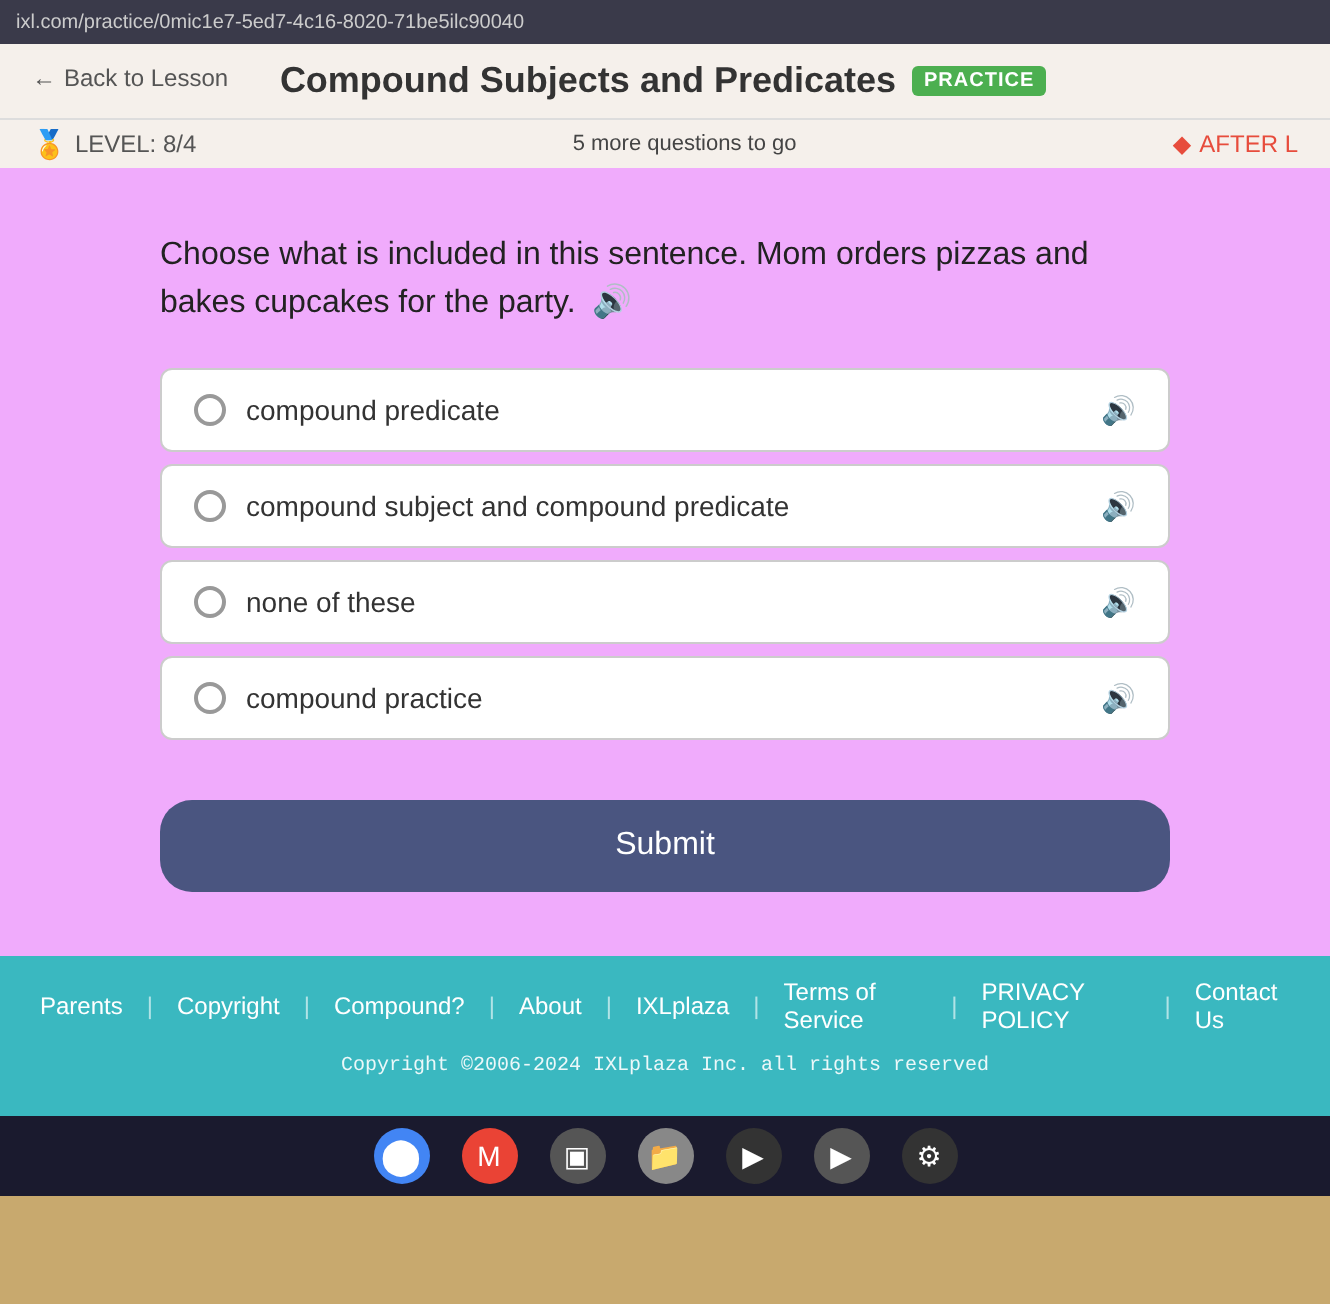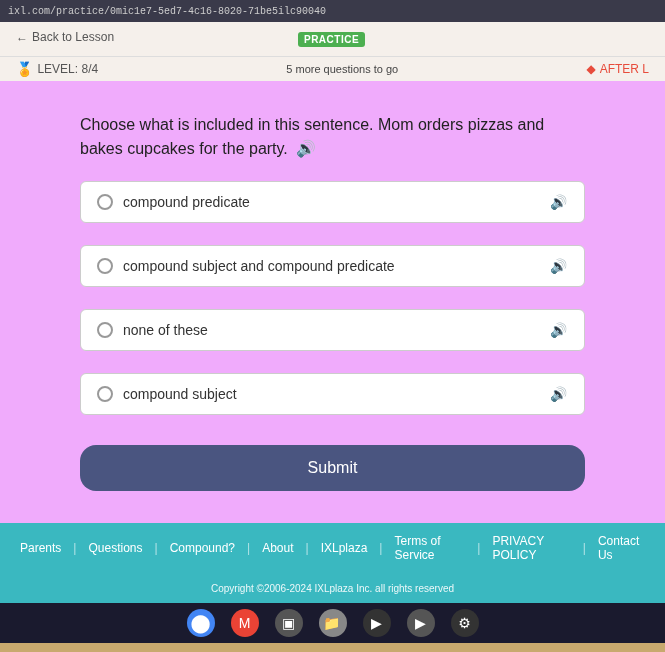--- a/index.html
+++ b/index.html
@@ -15,21 +15,20 @@
     
     .browser-bar {
       background: #3a3a4a;
       height: 22px;
       width: 100%;
       display: flex;
       align-items: center;
       padding: 0 8px;
       font-size: 10px;
       color: #ccc;
-      font-family: Liberation Mono, monospace;
     }
 
     
     .header {
       background: #f5f0eb;
       padding: 8px 16px;
       display: flex;
       flex-direction: column;
       border-bottom: 1px solid #ddd;
     }
@@ -115,21 +114,21 @@
       display: inline-flex;
       align-items: center;
       cursor: pointer;
       margin-left: 4px;
     }
 
     
     .options-container {
       display: flex;
       flex-direction: column;
-      gap: 22px;
+      gap: 6px;
       margin-bottom: 20px;
     }
 
     .option-row {
       background: white;
       border: 1px solid #ccc;
       border-radius: 6px;
       padding: 12px 16px;
       display: flex;
       align-items: center;
@@ -197,24 +196,25 @@
 
     .teal-footer .separator {
       color: rgba(255,255,255,0.6);
     }
 
     
     .copyright-bar {
       background: #3ab8c0;
       height: 30px;
       display: flex;
-      align-items: center;
+      align-items: flex-start;
       justify-content: center;
       font-size: 10px;
       color: rgba(255,255,255,0.9);
+      font-family: Liberation Mono, monospace;
     }
 
     
     .taskbar {
       background: #1a1a2e;
       height: 40px;
       display: flex;
       align-items: center;
       justify-content: center;
       gap: 16px;
@@ -246,20 +246,21 @@
   <span>ixl.com/practice/0mic1e7-5ed7-4c16-8020-71be5ilc90040</span>
 </div>
 
 <div class="header">
   <div style="display:flex; align-items:center; justify-content:space-between;">
     <div class="back-to-lesson">
       <span>←</span>
       <span>Back to Lesson</span>
     </div>
     <div class="header-center">
+      <span>Compound Subjects and Predicates</span>
       <span class="practice-badge">PRACTICE</span>
     </div>
     <div style="width:100px;"></div>
   </div>
 </div>
 
 <div class="level-row">
   <div class="level-text">
     <span class="medal-icon">🏅</span>
     <span>LEVEL: 8/4</span>
@@ -300,35 +301,35 @@
       <div class="option-left">
         <span class="radio-circle"></span>
         <span class="option-label">none of these</span>
       </div>
       <span class="option-speaker">🔊</span>
     </div>
 
     <div class="option-row">
       <div class="option-left">
         <span class="radio-circle"></span>
-        <span class="option-label">compound subject</span>
+        <span class="option-label">compound practice</span>
       </div>
       <span class="option-speaker">🔊</span>
     </div>
 
   </div>
 
   <button class="submit-btn">Submit</button>
 
 </div>
 
 <div class="teal-footer">
   <a>Parents</a>
   <span class="separator">|</span>
-  <a>Questions</a>
+  <a>Copyright</a>
   <span class="separator">|</span>
   <a>Compound?</a>
   <span class="separator">|</span>
   <a>About</a>
   <span class="separator">|</span>
   <a>IXLplaza</a>
   <span class="separator">|</span>
   <a>Terms of Service</a>
   <span class="separator">|</span>
   <a>PRIVACY POLICY</a>

